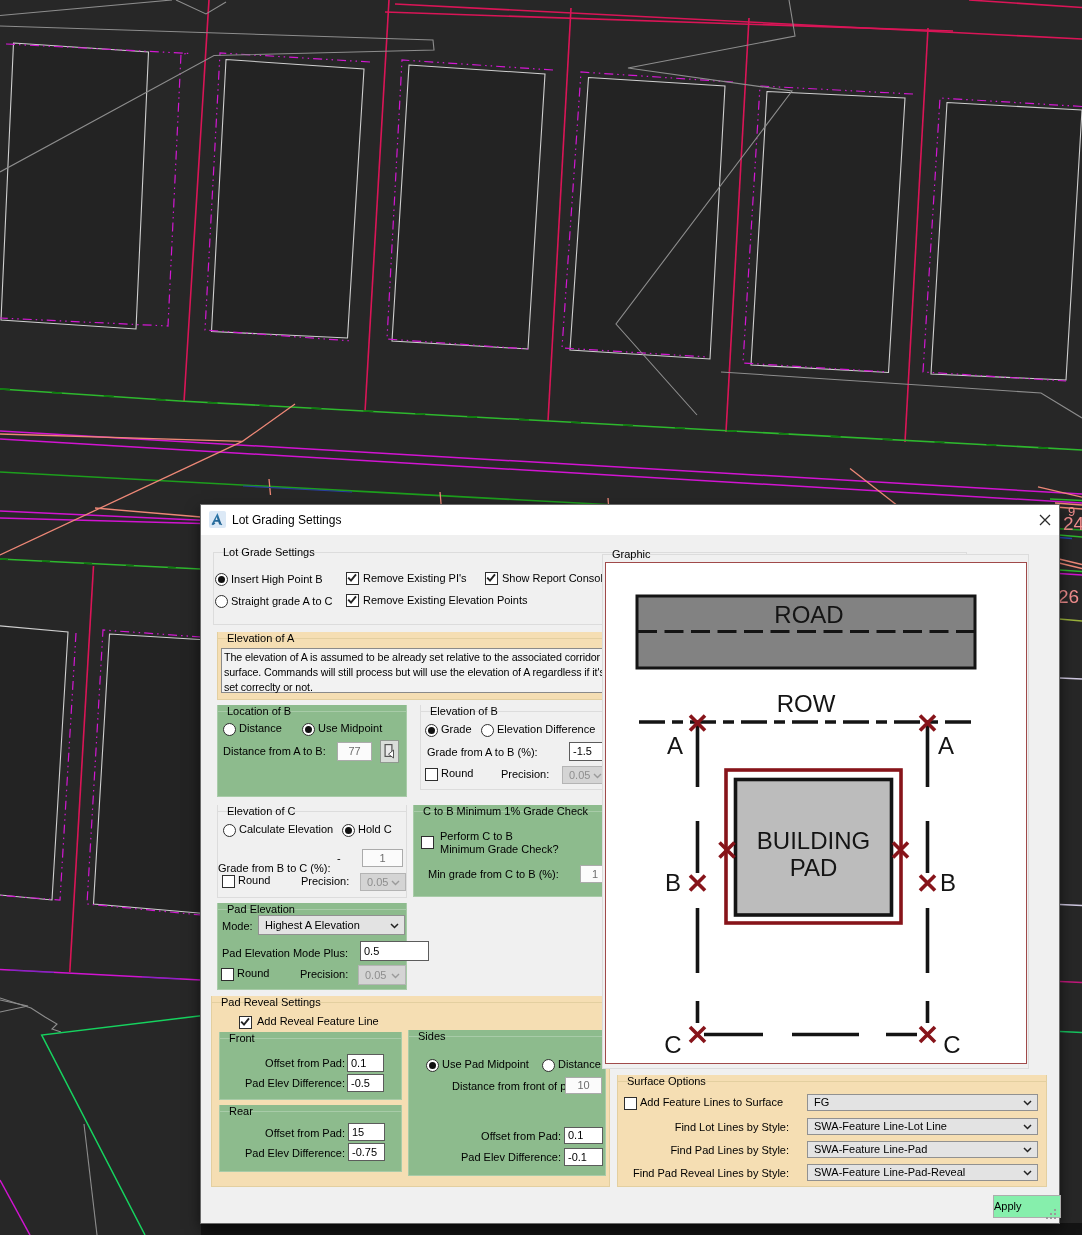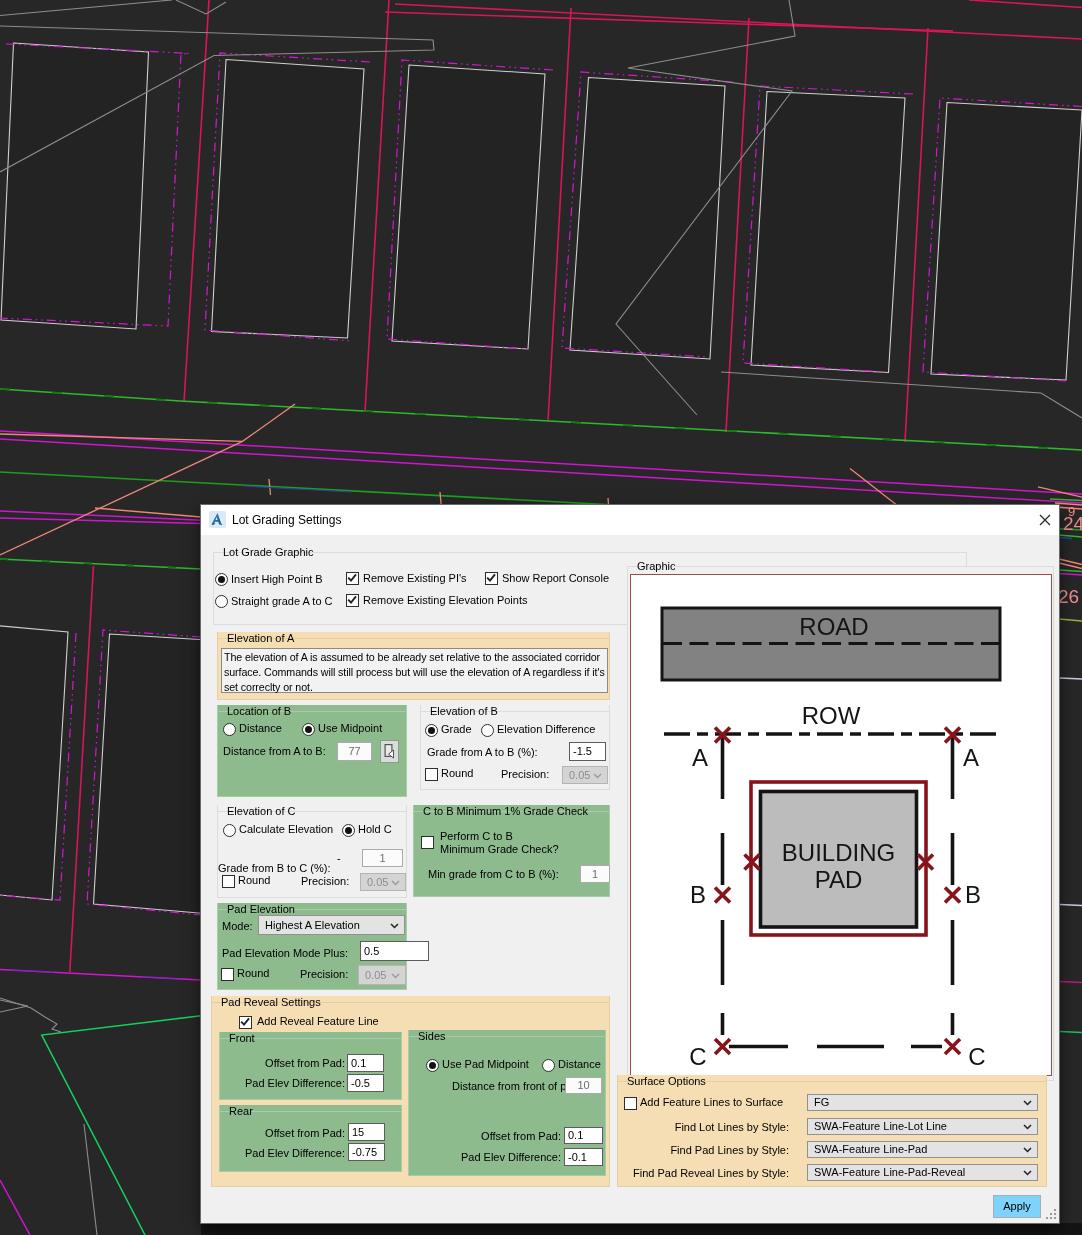--- a/index.html
+++ b/index.html
@@ -151,21 +151,21 @@
           <path d="M8.5 2 L12.6 13.5 L10.2 13.5 L9.3 10.8 L5.6 10.8 L6.3 8.9 L8.6 8.9 L7.6 5.9 L4.9 13.5 L2.4 13.5 Z" fill="url(#ag)"></path>
           <path d="M3.2 13.9 L6.1 12.2 M13 13.9 L10 11.6" stroke="#2a6e9e" stroke-width="1.1" fill="none"></path>
         </svg></div>
   <div id="ttxt">Lot Grading Settings</div>
   <svg id="tclose" viewBox="0 0 12 12">
         <path d="M1 1 L11 11 M1 11 L11 1" stroke="#2b2b2b" stroke-width="1.3" fill="none"></path>
       </svg>
 </div>
 
 <div class="grp" style="left:12px;top:47px;width:754px;height:73px;background:#f0f0f0;">
-  <span class="glab">Lot Grade Graphic</span>
+  <span class="glab">Lot Grade Settings</span>
   <div class="rb sel" style="left:1px;top:20px;"></div>
   <div class="lb" style="left:17px;top:20px;">Insert High Point B</div>
   <div class="cb" style="left:132px;top:19px;"><svg width="10" height="10" viewBox="0 0 10 10">
           <path d="M1.2 4.6 L4 7.6 L9 1.4" stroke="#222" stroke-width="1.9" fill="none"></path>
         </svg></div>
   <div class="lb" style="left:149px;top:19px;">Remove Existing PI's</div>
   <div class="cb" style="left:271px;top:19px;"><svg width="10" height="10" viewBox="0 0 10 10">
           <path d="M1.2 4.6 L4 7.6 L9 1.4" stroke="#222" stroke-width="1.9" fill="none"></path>
         </svg></div>
   <div class="lb" style="left:288px;top:19px;">Show Report Console</div>
@@ -294,21 +294,21 @@
     <div class="lb" style="left:149px;top:28px;">Distance</div>
     <div class="lb" style="left:19px;top:50px;padding-left:24px;">Distance from front of pad:</div>
     <div class="tbd" style="left:156px;top:47px;width:37px;height:17px;line-height:15px;">10</div>
     <div class="lb" style="left:30px;top:100px;width:122px;text-align:right;">Offset from Pad:</div>
     <div class="tb" style="left:155px;top:97px;width:39px;height:17px;line-height:15px;">0.1</div>
     <div class="lb" style="left:30px;top:121px;width:122px;text-align:right;">Pad Elev Difference:</div>
     <div class="tb" style="left:155px;top:118px;width:39px;height:18px;line-height:16px;">-0.1</div>
   </div>
 </div>
 
-<div class="grp" style="left:426px;top:49px;width:427px;height:515px;background:#f0f0f0;margin-top:12px;">
+<div class="grp" style="left:401px;top:49px;width:427px;height:515px;background:#f0f0f0;">
   <span class="glab">Graphic</span>
   <div style="position:absolute;left:2px;top:7px;width:422px;height:502px;background:#fff;border:1px solid #a04a4a;box-sizing:border-box;">
   <svg width="420" height="500" viewBox="0 0 420 500" style="position:absolute;left:0;top:0;">
     <g font-family="&quot;Liberation Sans&quot;, sans-serif" fill="#141414">
       <rect x="31" y="33" width="338" height="72" fill="#828282" stroke="#141414" stroke-width="3"></rect>
       <text x="203" y="60" font-size="24" text-anchor="middle">ROAD</text>
       <line x1="32" y1="68.5" x2="368" y2="68.5" stroke="#141414" stroke-width="3" stroke-dasharray="19 7.5"></line>
       <text x="200" y="149" font-size="24" text-anchor="middle">ROW</text>
       <line x1="33" y1="159" x2="367" y2="159" stroke="#141414" stroke-width="3.6" stroke-dasharray="26 7 11 7"></line>
       <text x="69" y="191" font-size="24" text-anchor="middle">A</text>
@@ -356,21 +356,21 @@
   <div class="lb" style="left:0px;top:69px;width:171px;text-align:right;">Find Pad Lines by Style:</div>
   <div class="cmb" style="left:189px;top:66px;width:231px;height:17px;line-height:15px;">SWA-Feature Line-Pad<svg class="chv" style="top:5px;" width="9" height="6" viewBox="0 0 9 6">
           <path d="M1 1 L4.5 4.5 L8 1" stroke="#222" stroke-width="1.5" fill="none"></path>
         </svg></div>
   <div class="lb" style="left:0px;top:92px;width:171px;text-align:right;">Find Pad Reveal Lines by Style:</div>
   <div class="cmb" style="left:189px;top:89px;width:231px;height:17px;line-height:15px;">SWA-Feature Line-Pad-Reveal<svg class="chv" style="top:5px;" width="9" height="6" viewBox="0 0 9 6">
           <path d="M1 1 L4.5 4.5 L8 1" stroke="#222" stroke-width="1.5" fill="none"></path>
         </svg></div>
 </div>
 
-<div style="position:absolute;left:792px;top:690px;width:48px;height:23px;background:#7dd3fc;border:1px solid #adadad;box-sizing:border-box;text-align:center;line-height:21px;">Apply</div>
+<div style="position:absolute;left:792px;top:690px;width:68px;height:23px;background:#86efac;border:1px solid #adadad;box-sizing:border-box;line-height:21px;">Apply</div>
 <svg style="position:absolute;left:845px;top:704px;" width="12" height="12" viewBox="0 0 12 12">
   <g fill="#9a9a9a">
         <rect x="8" y="0" width="2" height="2"></rect>
         <rect x="8" y="4" width="2" height="2"></rect>
         <rect x="8" y="8" width="2" height="2"></rect>
         <rect x="4" y="4" width="2" height="2"></rect>
         <rect x="4" y="8" width="2" height="2"></rect>
         <rect x="0" y="8" width="2" height="2"></rect>
       </g>
 </svg>

